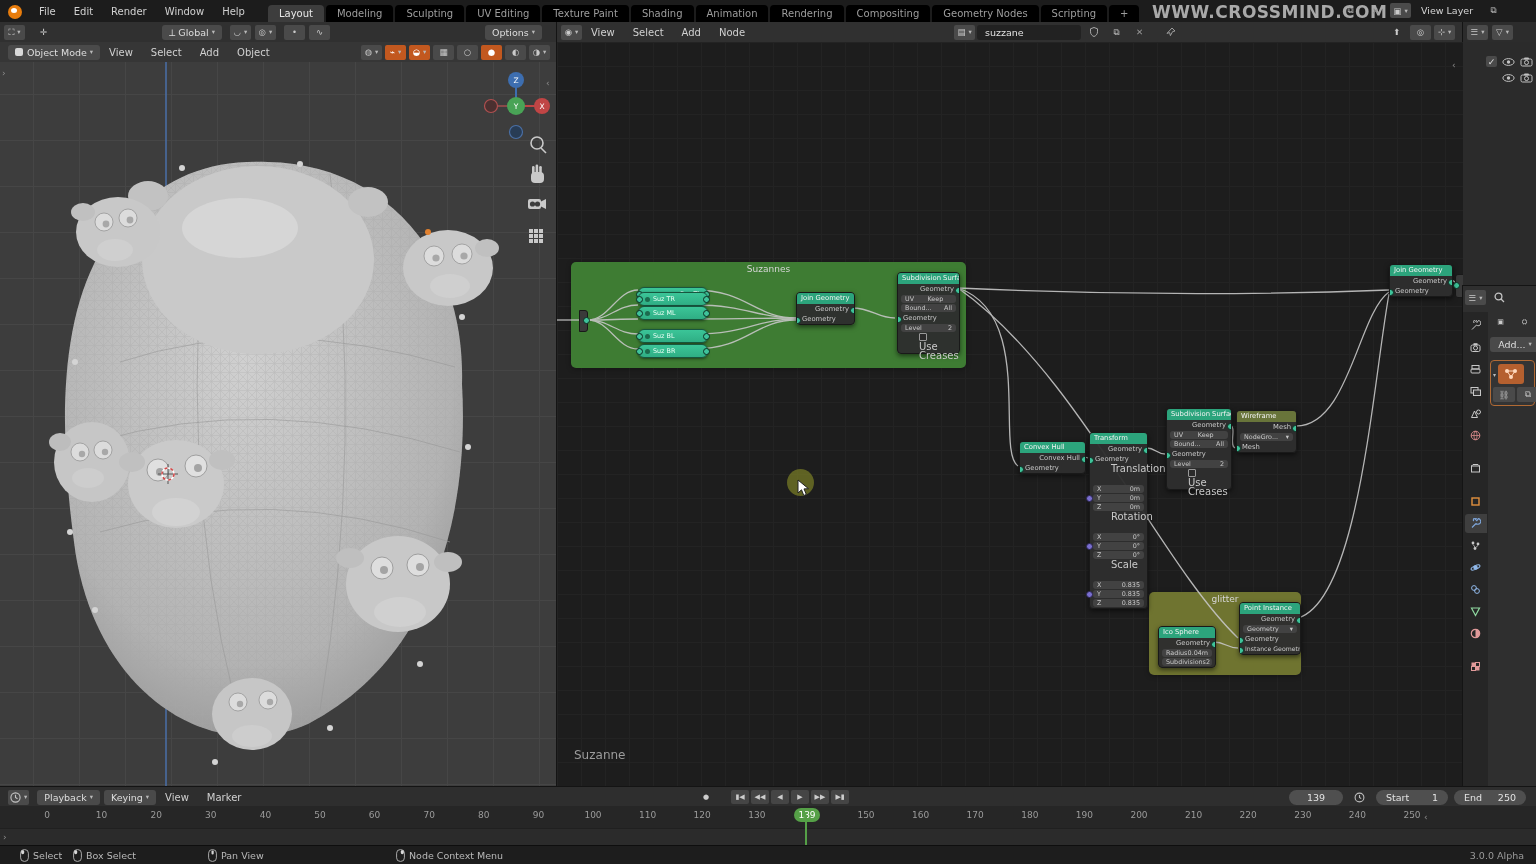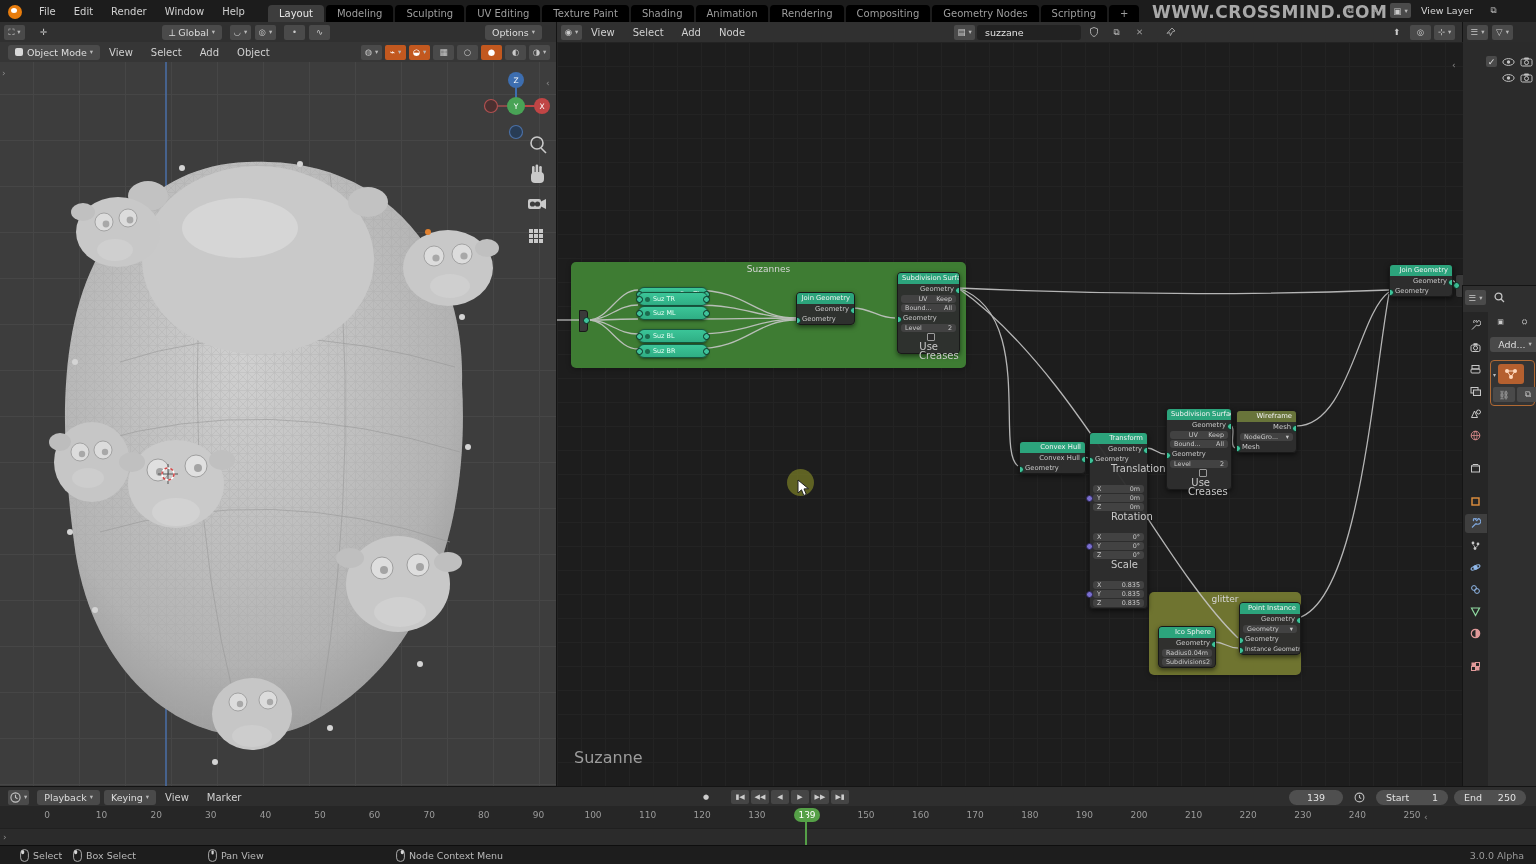--- a/index.html
+++ b/index.html
@@ -25,21 +25,21 @@
   #viewport{left:0;top:62px;width:556px;height:724px;background:#3d3d3d;overflow:hidden;
      background-image:linear-gradient(#464646 1px,transparent 1px),linear-gradient(90deg,#464646 1px,transparent 1px);
      background-size:46px 46px;background-position:-13px -14px;}
   .ovl{font-size:10px;color:#c3c3c3;line-height:14px;white-space:nowrap;}
   
   #nodecanvas{left:556px;top:42px;width:906px;height:744px;background:#1d1d1d;overflow:hidden;border-left:1px solid #141414;
      background-image:linear-gradient(#232323 1px,transparent 1px),linear-gradient(90deg,#232323 1px,transparent 1px);
      background-size:24px 24px;}
   .nframe{position:absolute;border-radius:5px;box-shadow:0 1px 5px rgba(0,0,0,.35);}
   .flab{position:absolute;top:2px;left:0;right:0;text-align:center;font-size:9px;color:#d6d6d6;}
-  .node{position:absolute;background:rgba(46,46,46,.96);border:1px solid #191919;border-radius:4px;font-size:6.8px;color:#c9c9c9;box-shadow:0 2px 5px rgba(0,0,0,.55);text-align:right;}
+  .node{position:absolute;background:rgba(46,46,46,.96);border:1px solid #191919;border-radius:4px;font-size:6.8px;color:#c9c9c9;box-shadow:0 2px 5px rgba(0,0,0,.55);}
   .nh{height:11px;line-height:11px;padding:0 4px;border-radius:3px 3px 0 0;color:#f3f3f3;font-size:6.8px;white-space:nowrap;overflow:hidden;}
   .nrow{position:relative;display:flex;justify-content:space-between;height:10px;line-height:10px;padding:0 5px;white-space:nowrap;overflow:hidden;}
   .nrow.r{justify-content:flex-end;}
   .nrow.sm{font-size:6.2px;}
   .sock{position:absolute;top:2.5px;width:5px;height:5px;border-radius:50%;background:#3fc39a;border:1px solid #0d2e23;}
   .sock.l{left:-3px;} .sock.rr{right:-3px;}
   .sock.vec{background:#7a6fd0;border-color:#2a2550;}
   .nval{display:flex;justify-content:space-between;background:#424242;border-radius:3px;margin:1px 3px;padding:0 4px;height:8px;line-height:8px;font-size:6.4px;position:relative;}
   .nlab{height:20px;line-height:9px;padding:0 21px;font-size:10px;position:relative;}
   .chk{display:inline-block;width:6px;height:6px;border:1px solid #9a9a9a;border-radius:1px;margin-right:3px;background:#2a2a2a;}
@@ -634,21 +634,21 @@
           <span>Geometry</span>
         </div>
     </div>
 
     <div class="abs" style="left:230px;top:427px">
       <div style="position:absolute;left:0;top:0;width:27px;height:27px;border-radius:50%;background:rgba(150,155,40,.55)"></div>
       <svg style="position:absolute;left:10px;top:10px" width="14" height="18" viewBox="0 0 14 18">
           <path d="M1 1 L1 14 L4.5 10.8 L6.8 16.5 L9.3 15.4 L7 9.9 L11.5 9.7 Z" fill="#fff" stroke="#222" stroke-width="1"></path>
         </svg>
     </div>
-    <div class="abs" style="left:17px;top:706px;font-size:16px;color:#9c9c9c">Suzanne</div>
+    <div class="abs" style="left:17px;top:706px;font-size:12px;color:#9c9c9c">Suzanne</div>
     <span class="abs chev" style="left:895px;top:18px">‹</span>
   </div>
 
   <div id="props" class="abs">
     <div class="abs flex" style="left:2px;top:4px;gap:3px">
       <span class="ibox">☰<span class="caret">▾</span></span>
       <span class="ibox plain">
         <svg width="11" height="11" viewBox="0 0 11 11">
             <circle cx="4.5" cy="4.5" r="3.4" fill="none" stroke="#c5c5c5" stroke-width="1.3"></circle>
             <line x1="7" y1="7" x2="10" y2="10" stroke="#c5c5c5" stroke-width="1.3"></line>

